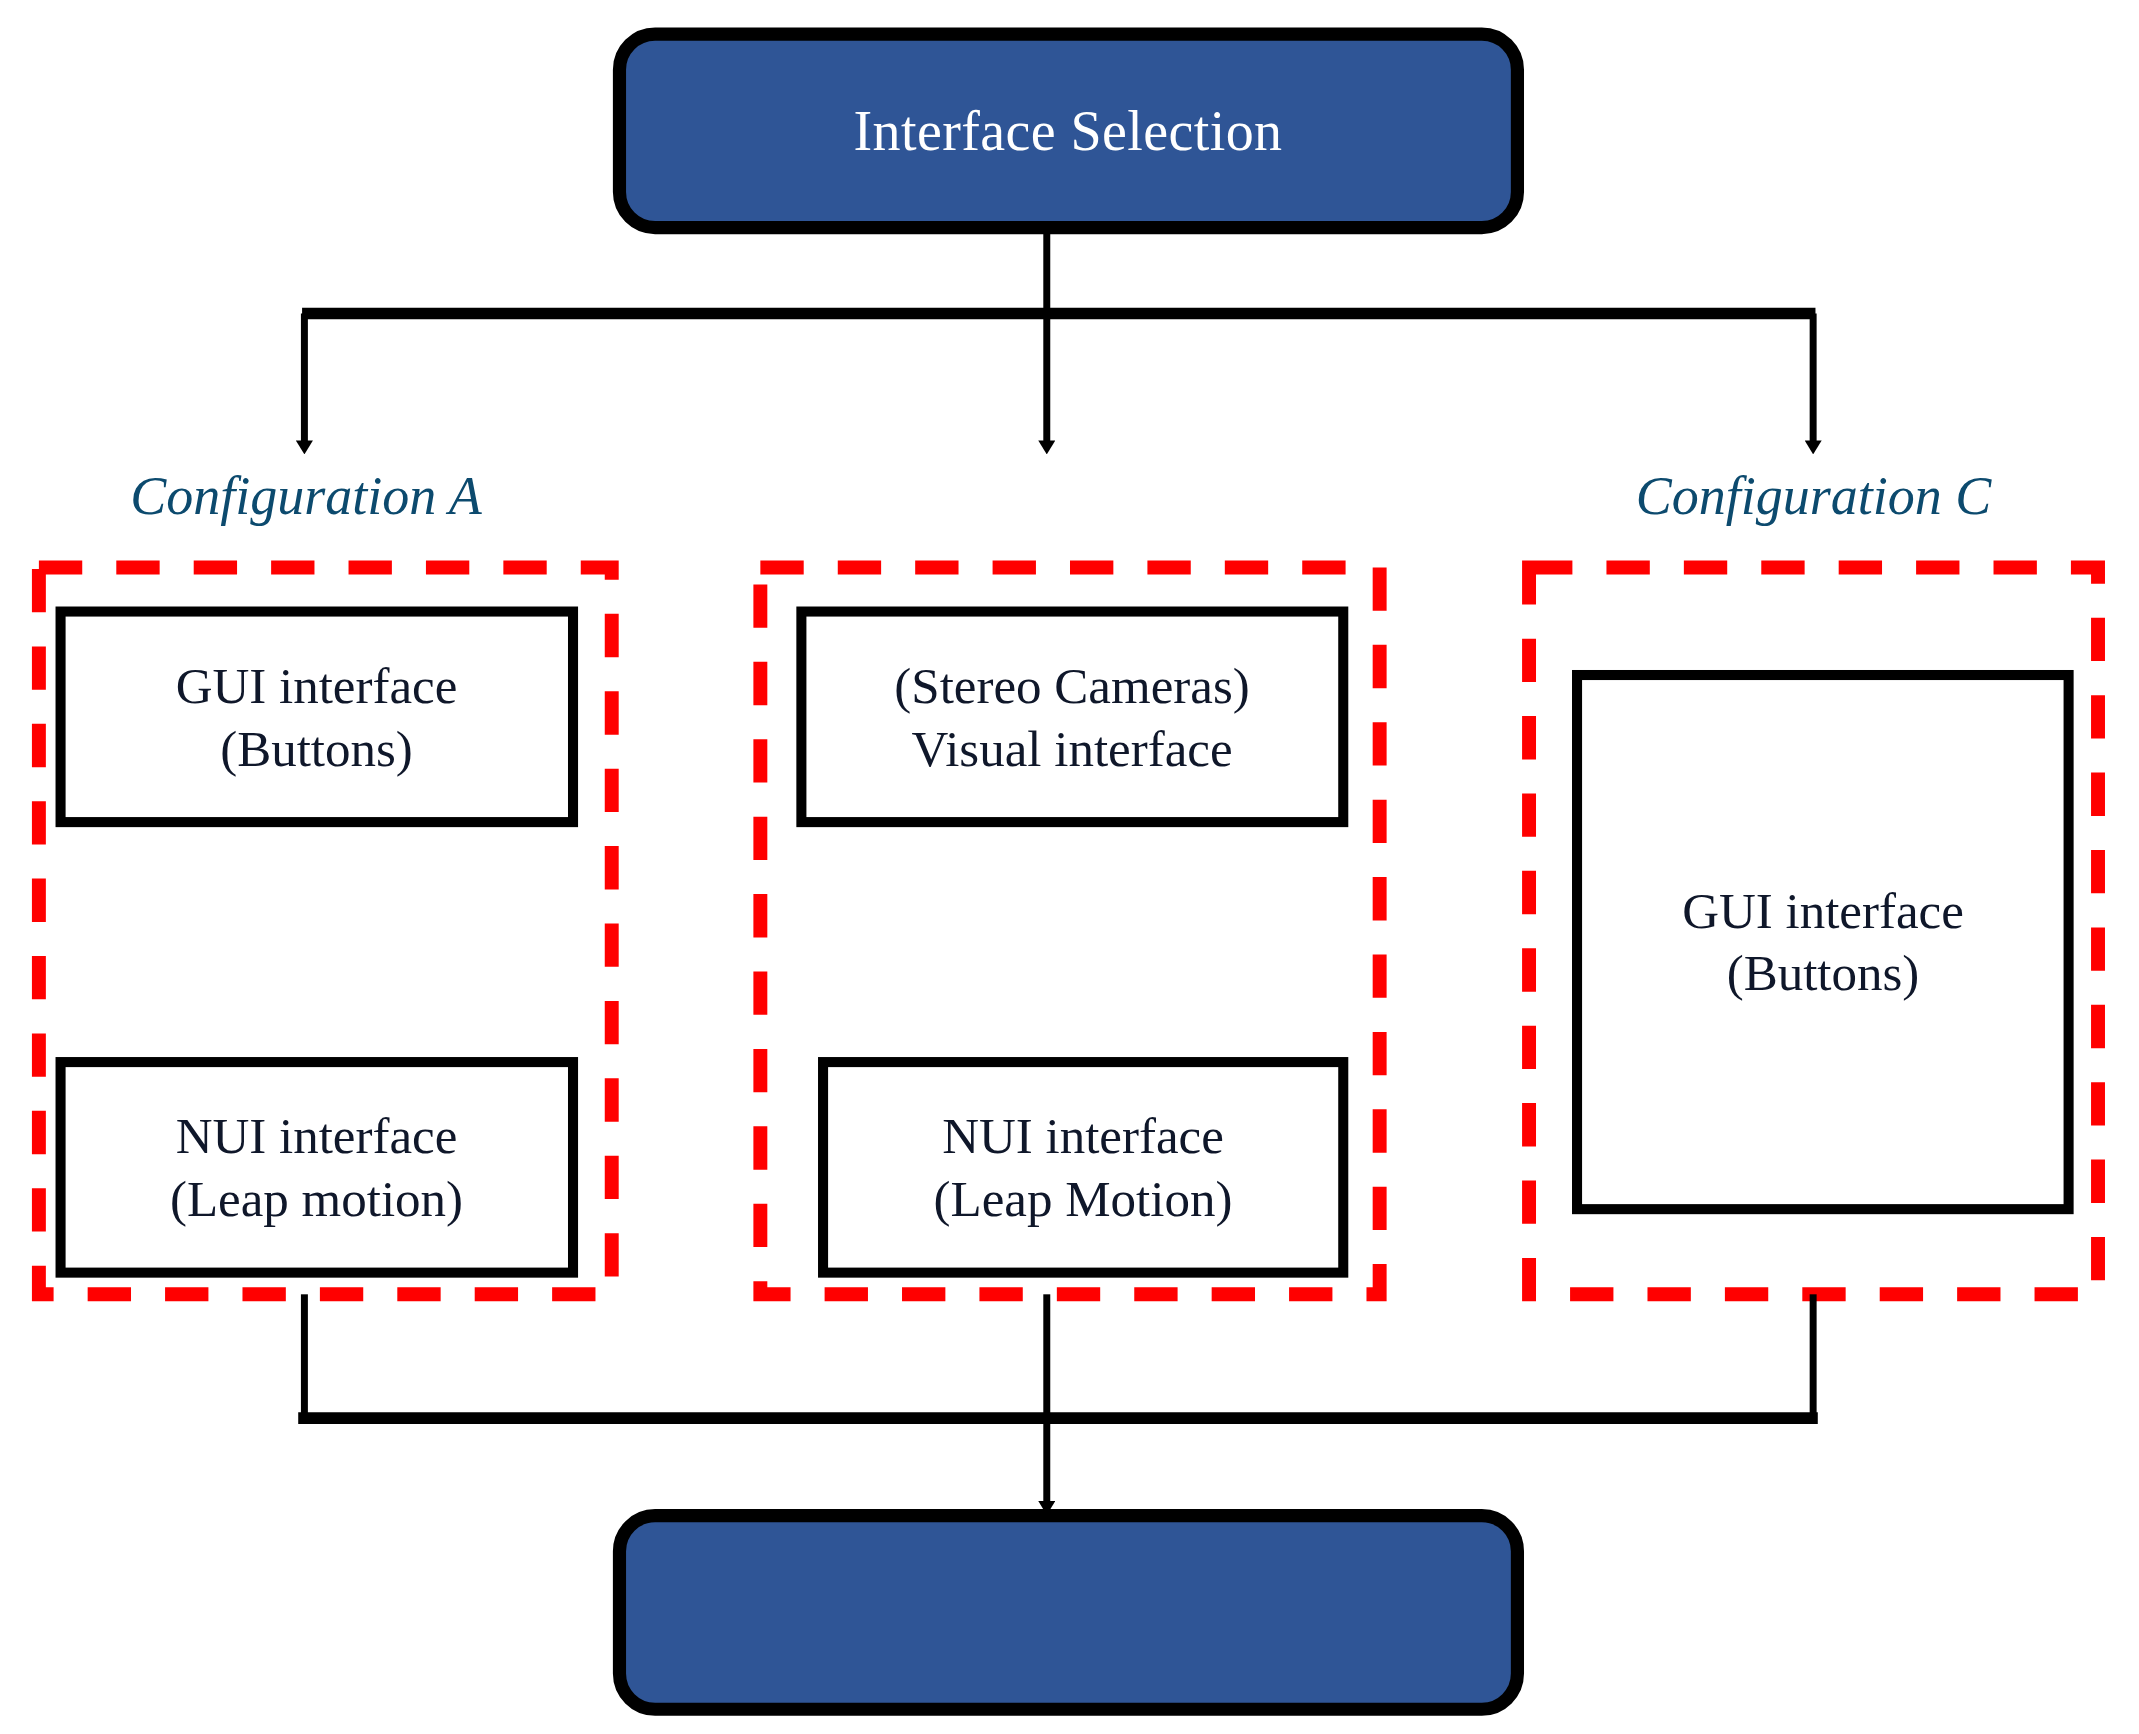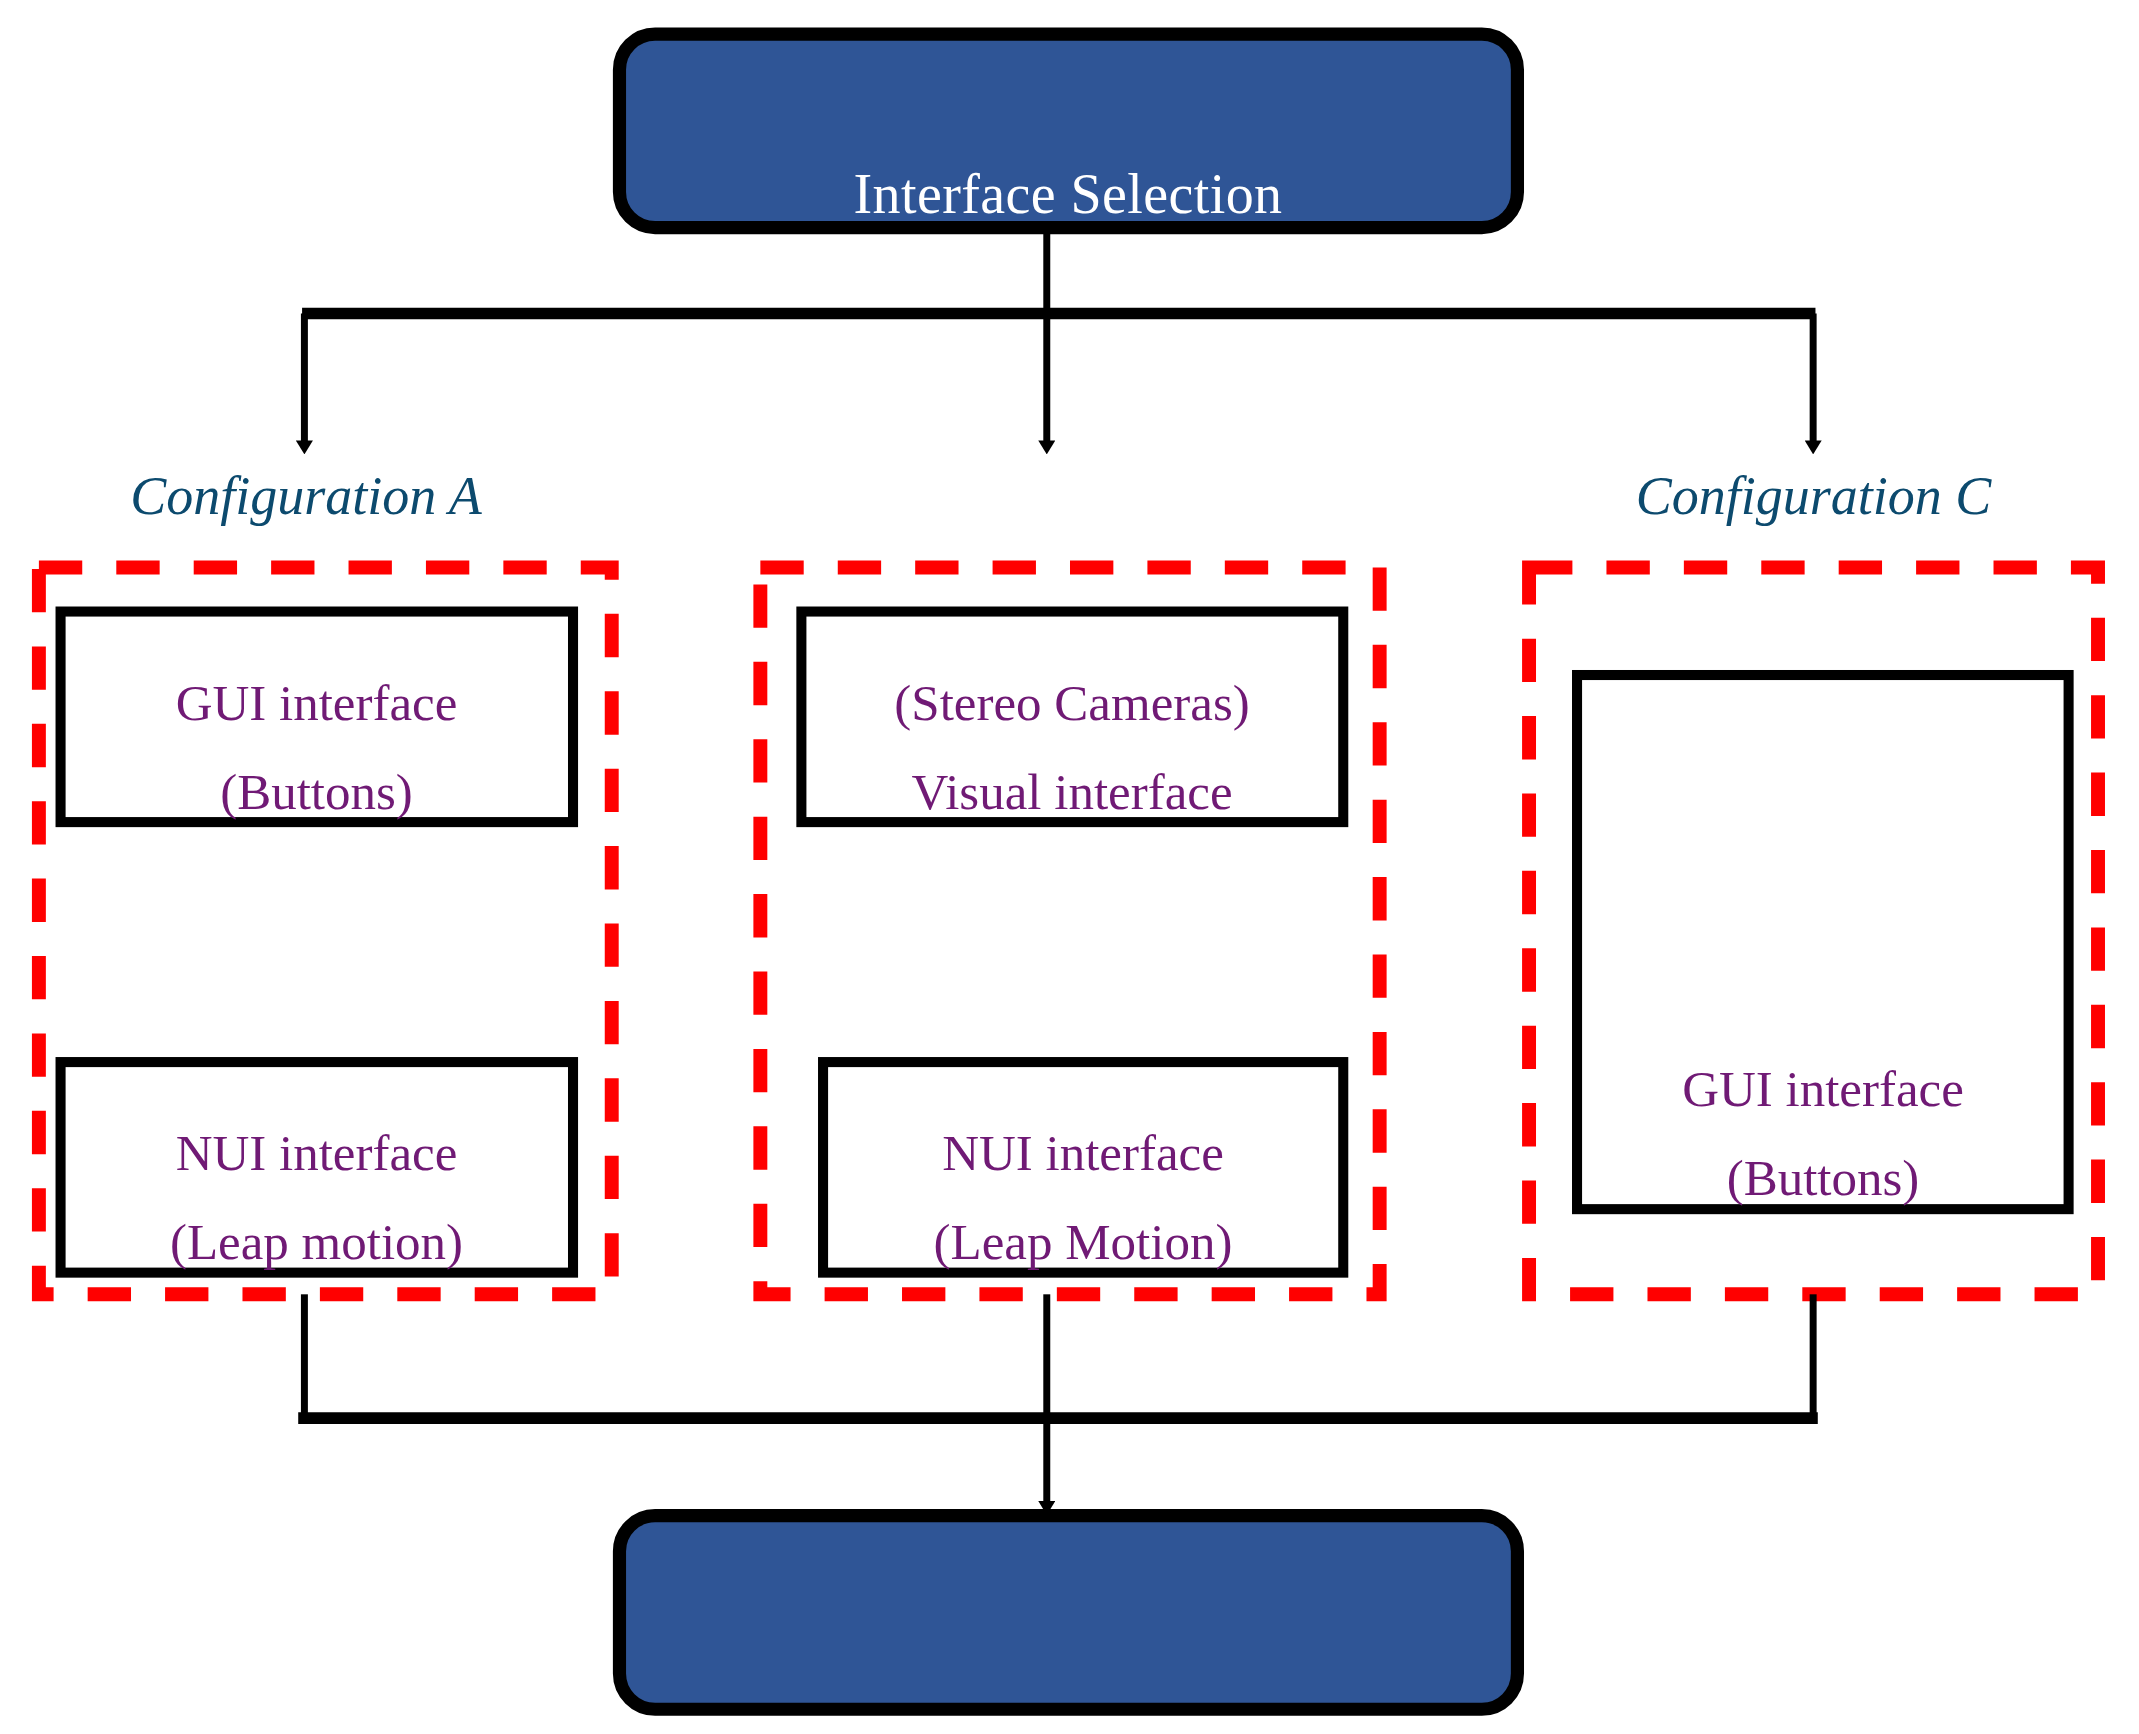--- a/index.html
+++ b/index.html
@@ -25,36 +25,35 @@
     left: 0;
     width: 2140px;
     height: 1734px;
     display: block;
   }
   .node-text {
     position: absolute;
     display: flex;
     flex-direction: column;
     align-items: center;
-    justify-content: flex-end;
+    justify-content: center;
     text-align: center;
     line-height: 1.22;
     pointer-events: none;
   }
   .terminal-label {
     color: #ffffff;
     font-size: 56px;
     font-weight: normal;
     letter-spacing: 0.4px;
   }
   .box-label {
-    color: #701a75;
+    color: #0f172a;
     font-size: 51px;
     font-weight: normal;
-    margin-top: 27px;
   }
   .config-label {
     position: absolute;
     font-style: italic;
     font-size: 54px;
     color: #0c4a6e;
     text-align: center;
     white-space: nowrap;
   }
   .line1, .line2 { display: block; }

